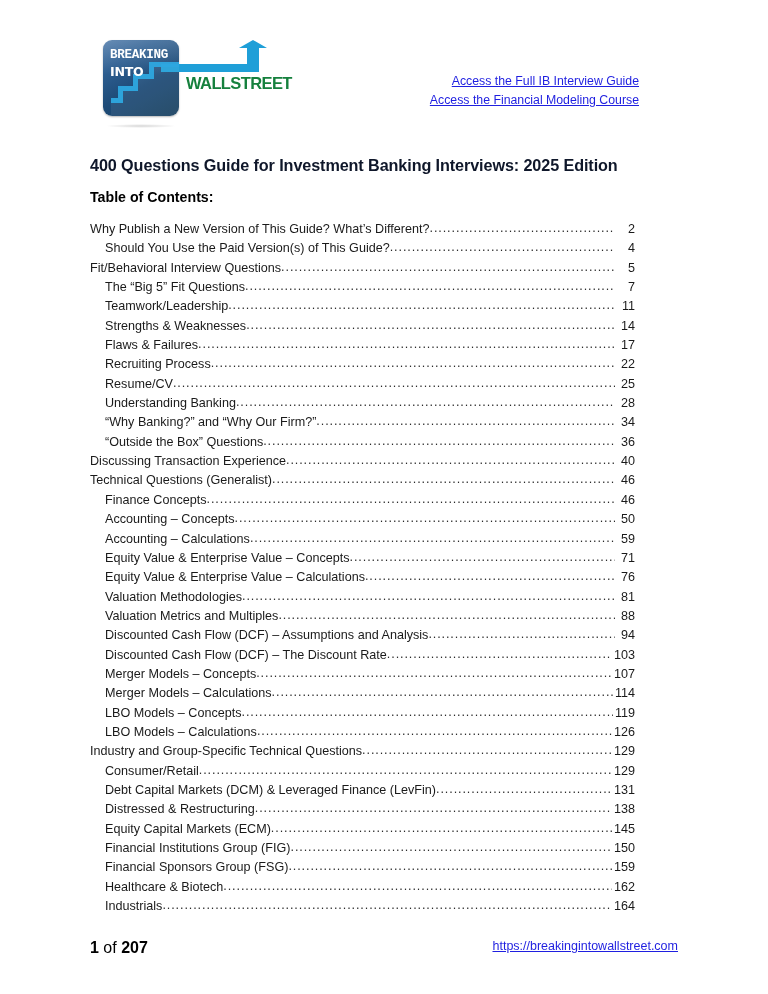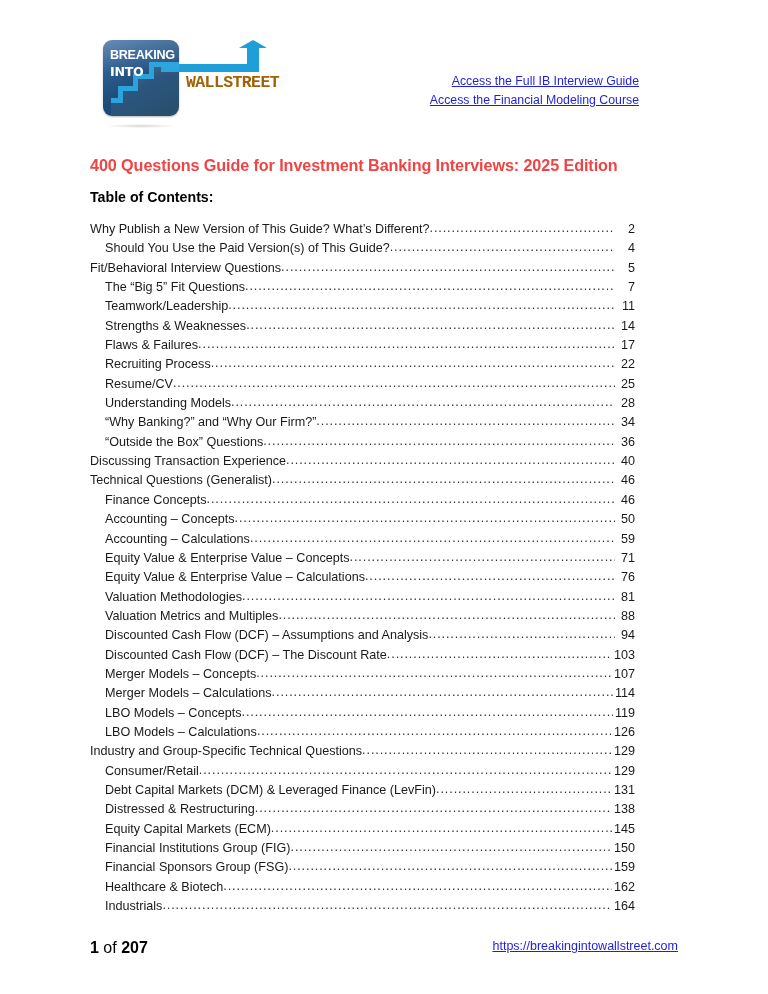--- a/index.html
+++ b/index.html
@@ -57,21 +57,21 @@
     position: absolute;
     left: 0; top: 0;
     width: 100%; height: 46%;
     background: linear-gradient(180deg, rgba(255,255,255,0.16), rgba(255,255,255,0));
   }
 
   .logo-text-breaking {
     position: absolute;
     left: 7px;
     top: 9px;
-    font-family: Liberation Sans, sans-serif;
+    font-family: Liberation Mono, monospace;
     font-size: 12.6px;
     font-weight: 700;
     letter-spacing: -0.3px;
     color: #ffffff;
     line-height: 1;
     z-index: 3;
     text-align: right;
   }
   .logo-text-into {
     position: absolute;
@@ -100,25 +100,25 @@
     top: 0px;
     width: 112px;
     height: 40px;
     z-index: 1;
   }
 
   .logo-wallstreet {
     position: absolute;
     left: 83px;
     top: 35px;
-    font-family: Liberation Mono, monospace;
+    font-family: Liberation Sans, sans-serif;
     font-size: 16.5px;
     font-weight: 700;
     letter-spacing: -0.6px;
-    color: #a16207;
+    color: #15803d;
     line-height: 1;
     white-space: nowrap;
   }
 
   .logo-shadow {
     position: absolute;
     left: 3px;
     top: 84px;
     width: 70px;
     height: 4px;
@@ -142,21 +142,21 @@
     white-space: nowrap;
   }
 
   
   .doc-title {
     position: absolute;
     left: 90px;
     top: 156px;
     font-size: 16.2px;
     font-weight: 700;
-    color: #ef4444;
+    color: #0f172a;
     letter-spacing: -0.1px;
     white-space: nowrap;
   }
   .toc-heading {
     position: absolute;
     left: 90px;
     top: 189px;
     font-size: 14.2px;
     font-weight: 700;
     color: #000000;
@@ -302,21 +302,21 @@
         <span class="toc-label">Recruiting Process</span>
         <span class="toc-dots"> ............................................................................................................................................................................................................................</span>
         <span class="toc-page">22</span>
       </div>
       <div class="toc-row lvl2">
         <span class="toc-label">Resume/CV</span>
         <span class="toc-dots"> ............................................................................................................................................................................................................................</span>
         <span class="toc-page">25</span>
       </div>
       <div class="toc-row lvl2">
-        <span class="toc-label">Understanding Models</span>
+        <span class="toc-label">Understanding Banking</span>
         <span class="toc-dots"> ............................................................................................................................................................................................................................</span>
         <span class="toc-page">28</span>
       </div>
       <div class="toc-row lvl2">
         <span class="toc-label">“Why Banking?” and “Why Our Firm?”</span>
         <span class="toc-dots"> ............................................................................................................................................................................................................................</span>
         <span class="toc-page">34</span>
       </div>
       <div class="toc-row lvl2">
         <span class="toc-label">“Outside the Box” Questions</span>

